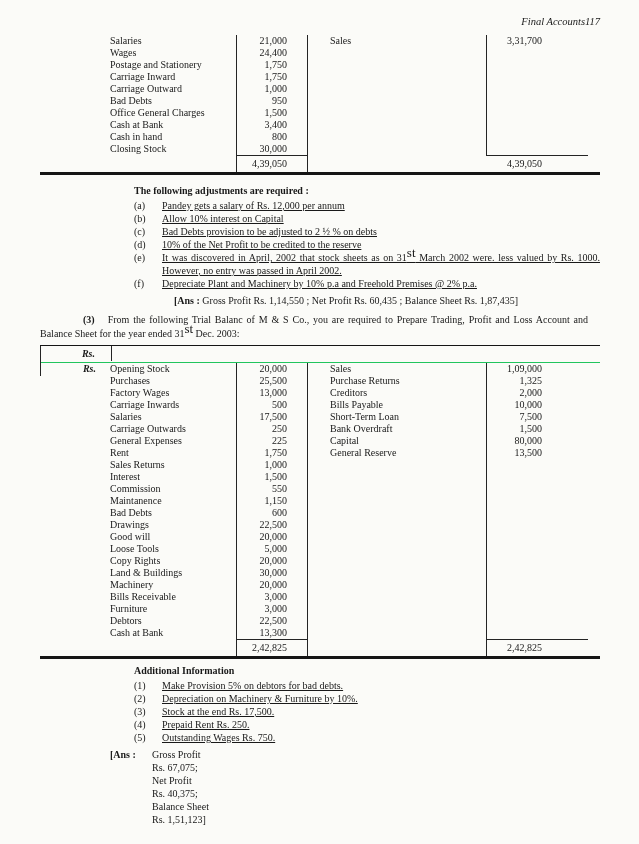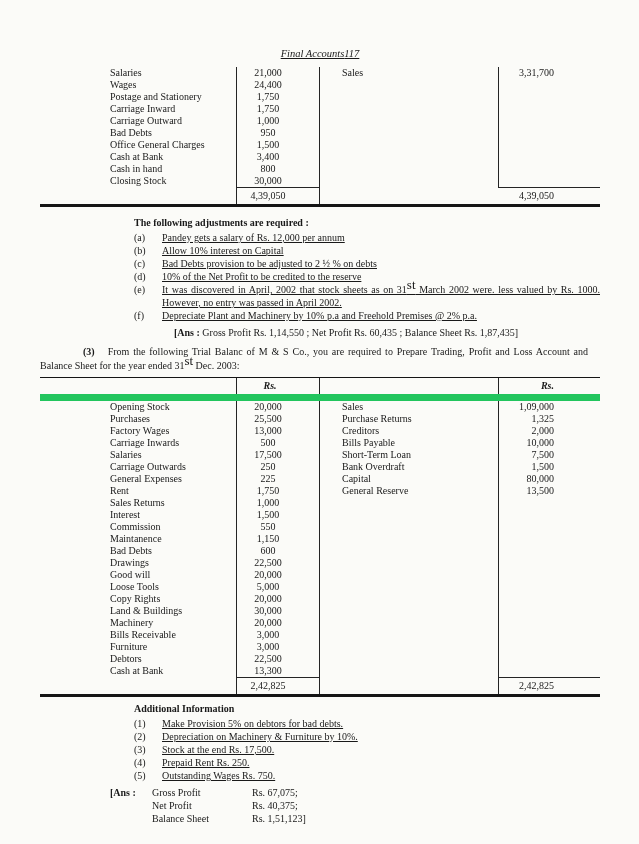--- a/index.html
+++ b/index.html
@@ -9,37 +9,37 @@
     position:relative;
     font-family:"Liberation Serif","DejaVu Serif",serif;
     color:#191919;
     overflow:hidden;
   }
   .content{margin:0 39px 0 40px;width:560px;}
   .bold{font-weight:bold;}
 
   
   .pagehead{
-    padding-top:48px;
-    display:flex;justify-content:center;
-    font-style:italic;font-size:10.5px;line-height:12px;text-decoration:underline;
+    padding-top:16px;
+    display:flex;justify-content:flex-end;
+    font-style:italic;font-size:10.5px;line-height:12px;
   }
 
   
   .acct-table{font-size:10px;}
   .t1{margin-top:7px;border-bottom:3px solid #151515;}
   .t2{margin-top:5px;border-top:1.5px solid #151515;border-bottom:3px solid #151515;}
   .trow{display:flex;line-height:12px;}
   .c1{width:196px;padding-left:70px;box-sizing:border-box;}
-  .c2{width:84px;text-align:center;padding-right:20px;box-sizing:border-box;
+  .c2{width:72px;text-align:right;padding-right:20px;box-sizing:border-box;
       border-left:1px solid #242424;border-right:1px solid #242424;font-family:Liberation Serif, serif;}
   .c3{width:178px;padding-left:22px;box-sizing:border-box;}
   .c4{width:102px;text-align:right;padding-right:46px;box-sizing:border-box;
       border-left:1px solid #242424;}
-  .thead{height:16px;line-height:15px;border-bottom:7px solid #22c55e;}
+  .thead{height:16px;line-height:15px;border-bottom:1px solid #22c55e;flex-direction:column;}
   .rs{font-style:italic;font-weight:bold;}
   .t2 .thead .c2{padding-right:16px;}
   .total-row{height:17px;line-height:16px;}
   .total-row .c2,.total-row .c4{border-top:1px solid #242424;}
   .t1 .total-row .c4{border-left:none;}
 
   
   .block{margin-left:94px;font-size:10px;}
   .adjustments{margin-top:9px;}
   .blockhead{font-weight:bold;line-height:14px;margin-bottom:1px;}
@@ -55,21 +55,21 @@
     margin:6px 12px 0 0;font-size:10px;line-height:13.5px;
     text-align:justify;text-indent:43px;
   }
   .qnum{margin-right:13px;}
 
   .addinfo{margin-top:5px;}
 
   
   .ansblock{display:flex;margin:4px 0 0 70px;font-size:10px;line-height:13px;}
   .ans-label{width:42px;flex:0 0 42px;}
-  .ans-row{display:flex;}
+  .ans-row{display:flex;flex-direction:column;}
   .ans-item{width:100px;}
   .ans-amount{width:62px;}
 </style>
 </head>
 <body>
 
 <div class="page">
   <div class="content">
 
     <div class="pagehead">

